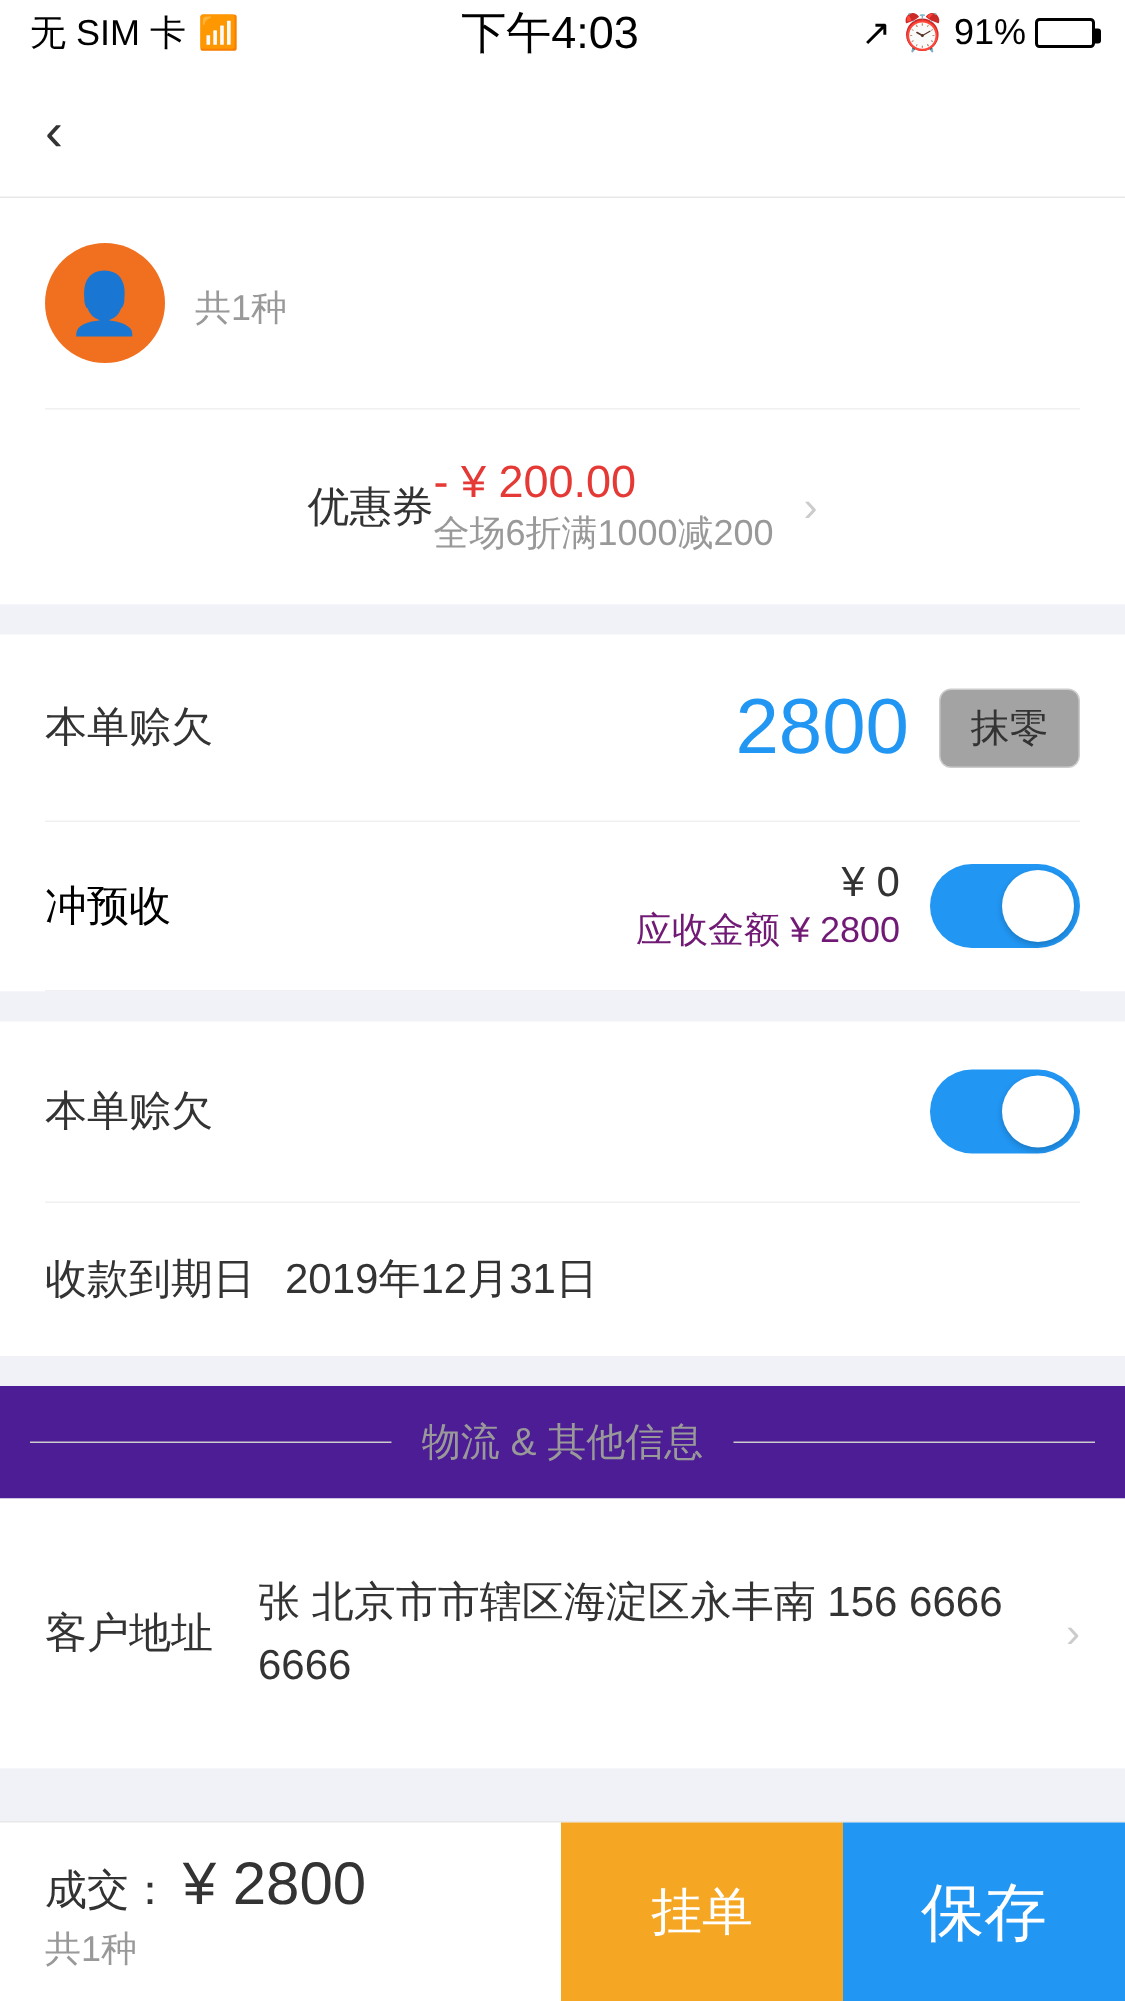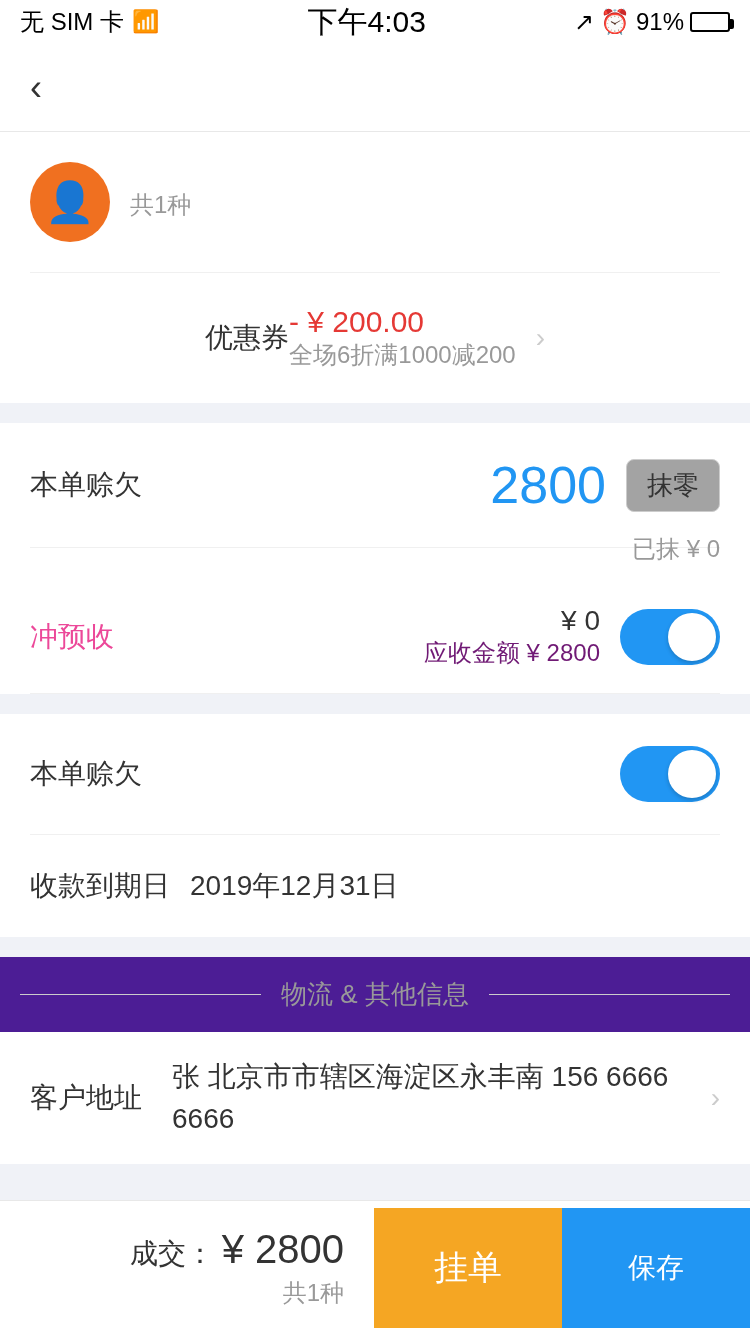--- a/index.html
+++ b/index.html
@@ -154,21 +154,21 @@
       top: 4px; right: 4px;
       box-shadow: 0 2px 4px rgba(0,0,0,0.2);
     }
 
     
     .prepay-row {
       display: flex;
       align-items: center;
       padding: 24px 0;
     }
-    .prepay-label { font-size: 28px; color: #ec4899; flex: 1; }
+    .prepay-label { font-size: 28px; color: #000000; flex: 1; }
     .prepay-right { display: flex; align-items: center; gap: 20px; }
     .prepay-values { text-align: right; }
     .prepay-amount { font-size: 28px; color: #333; }
     .prepay-receivable { font-size: 24px; color: #701a75; }
 
     
     .arrears-row {
       display: flex;
       align-items: center;
       padding: 32px 0;
@@ -194,39 +194,38 @@
     }
     .section-header-line {
       flex: 1; height: 1px; background: #ccc; margin: 0 20px;
     }
     .section-header-text { font-size: 26px; color: #999; }
 
     
     .address-row {
       display: flex;
       align-items: center;
-      padding: 24px 0;
+      padding: 48px 0;
     }
     .address-label { font-size: 28px; color: #333; margin-right: 30px; flex-shrink: 0; }
     .address-value { font-size: 28px; color: #333; flex: 1; line-height: 1.5; }
 
     
     .bottom-gap { height: 200px; background: #f0f2f7; }
 
     .bottom-bar {
       position: fixed;
       bottom: 0;
       left: 0;
       width: 750px;
-      height: 134px;
+      height: 120px;
       display: flex;
       align-items: center;
       background: #fff;
       border-top: 1px solid #e8e8e8;
-      text-align: right;
     }
     .bottom-summary {
       flex: 1;
       padding: 0 30px;
     }
     .bottom-deal { font-size: 28px; color: #333; }
     .bottom-deal-amount { font-size: 40px; color: #333; font-weight: 500; }
     .bottom-deal-count { font-size: 24px; color: #999; margin-top: 4px; }
     .bottom-btn-hang {
       width: 188px;
@@ -236,21 +235,21 @@
       font-size: 34px;
       color: #fff;
       cursor: pointer;
       flex-shrink: 0;
     }
     .bottom-btn-save {
       width: 188px;
       height: 120px;
       background: #2196f3;
       display: flex; align-items: center; justify-content: center;
-      font-size: 28px;
+      font-size: 42px;
       color: #fff;
       cursor: pointer;
       flex-shrink: 0;
     }
 
     .wifi-icon { font-size: 22px; }
   </style>
 </head>
 <body>
 
@@ -298,23 +297,20 @@
 </div>
 
 <div class="section-gap"></div>
 
 <div class="amount-section">
 
   <div class="amount-row">
     <span class="amount-label">本单赊欠</span>
     <span class="amount-value-blue">2800</span>
     <button class="round-btn">抹零</button>
-  </div>
-  <div style="text-align: right; padding-bottom: 16px; margin-top: -16px;">
-    <span class="amount-sub">已抹  ¥ 0</span>
   </div>
 
   <div class="prepay-row" style="border-bottom: 1px solid #f0f0f0;">
     <span class="prepay-label">冲预收</span>
     <div class="prepay-right">
       <div class="prepay-values">
         <div class="prepay-amount">¥ 0</div>
         <div class="prepay-receivable">应收金额 ¥ 2800</div>
       </div>
       <div class="toggle-switch">

